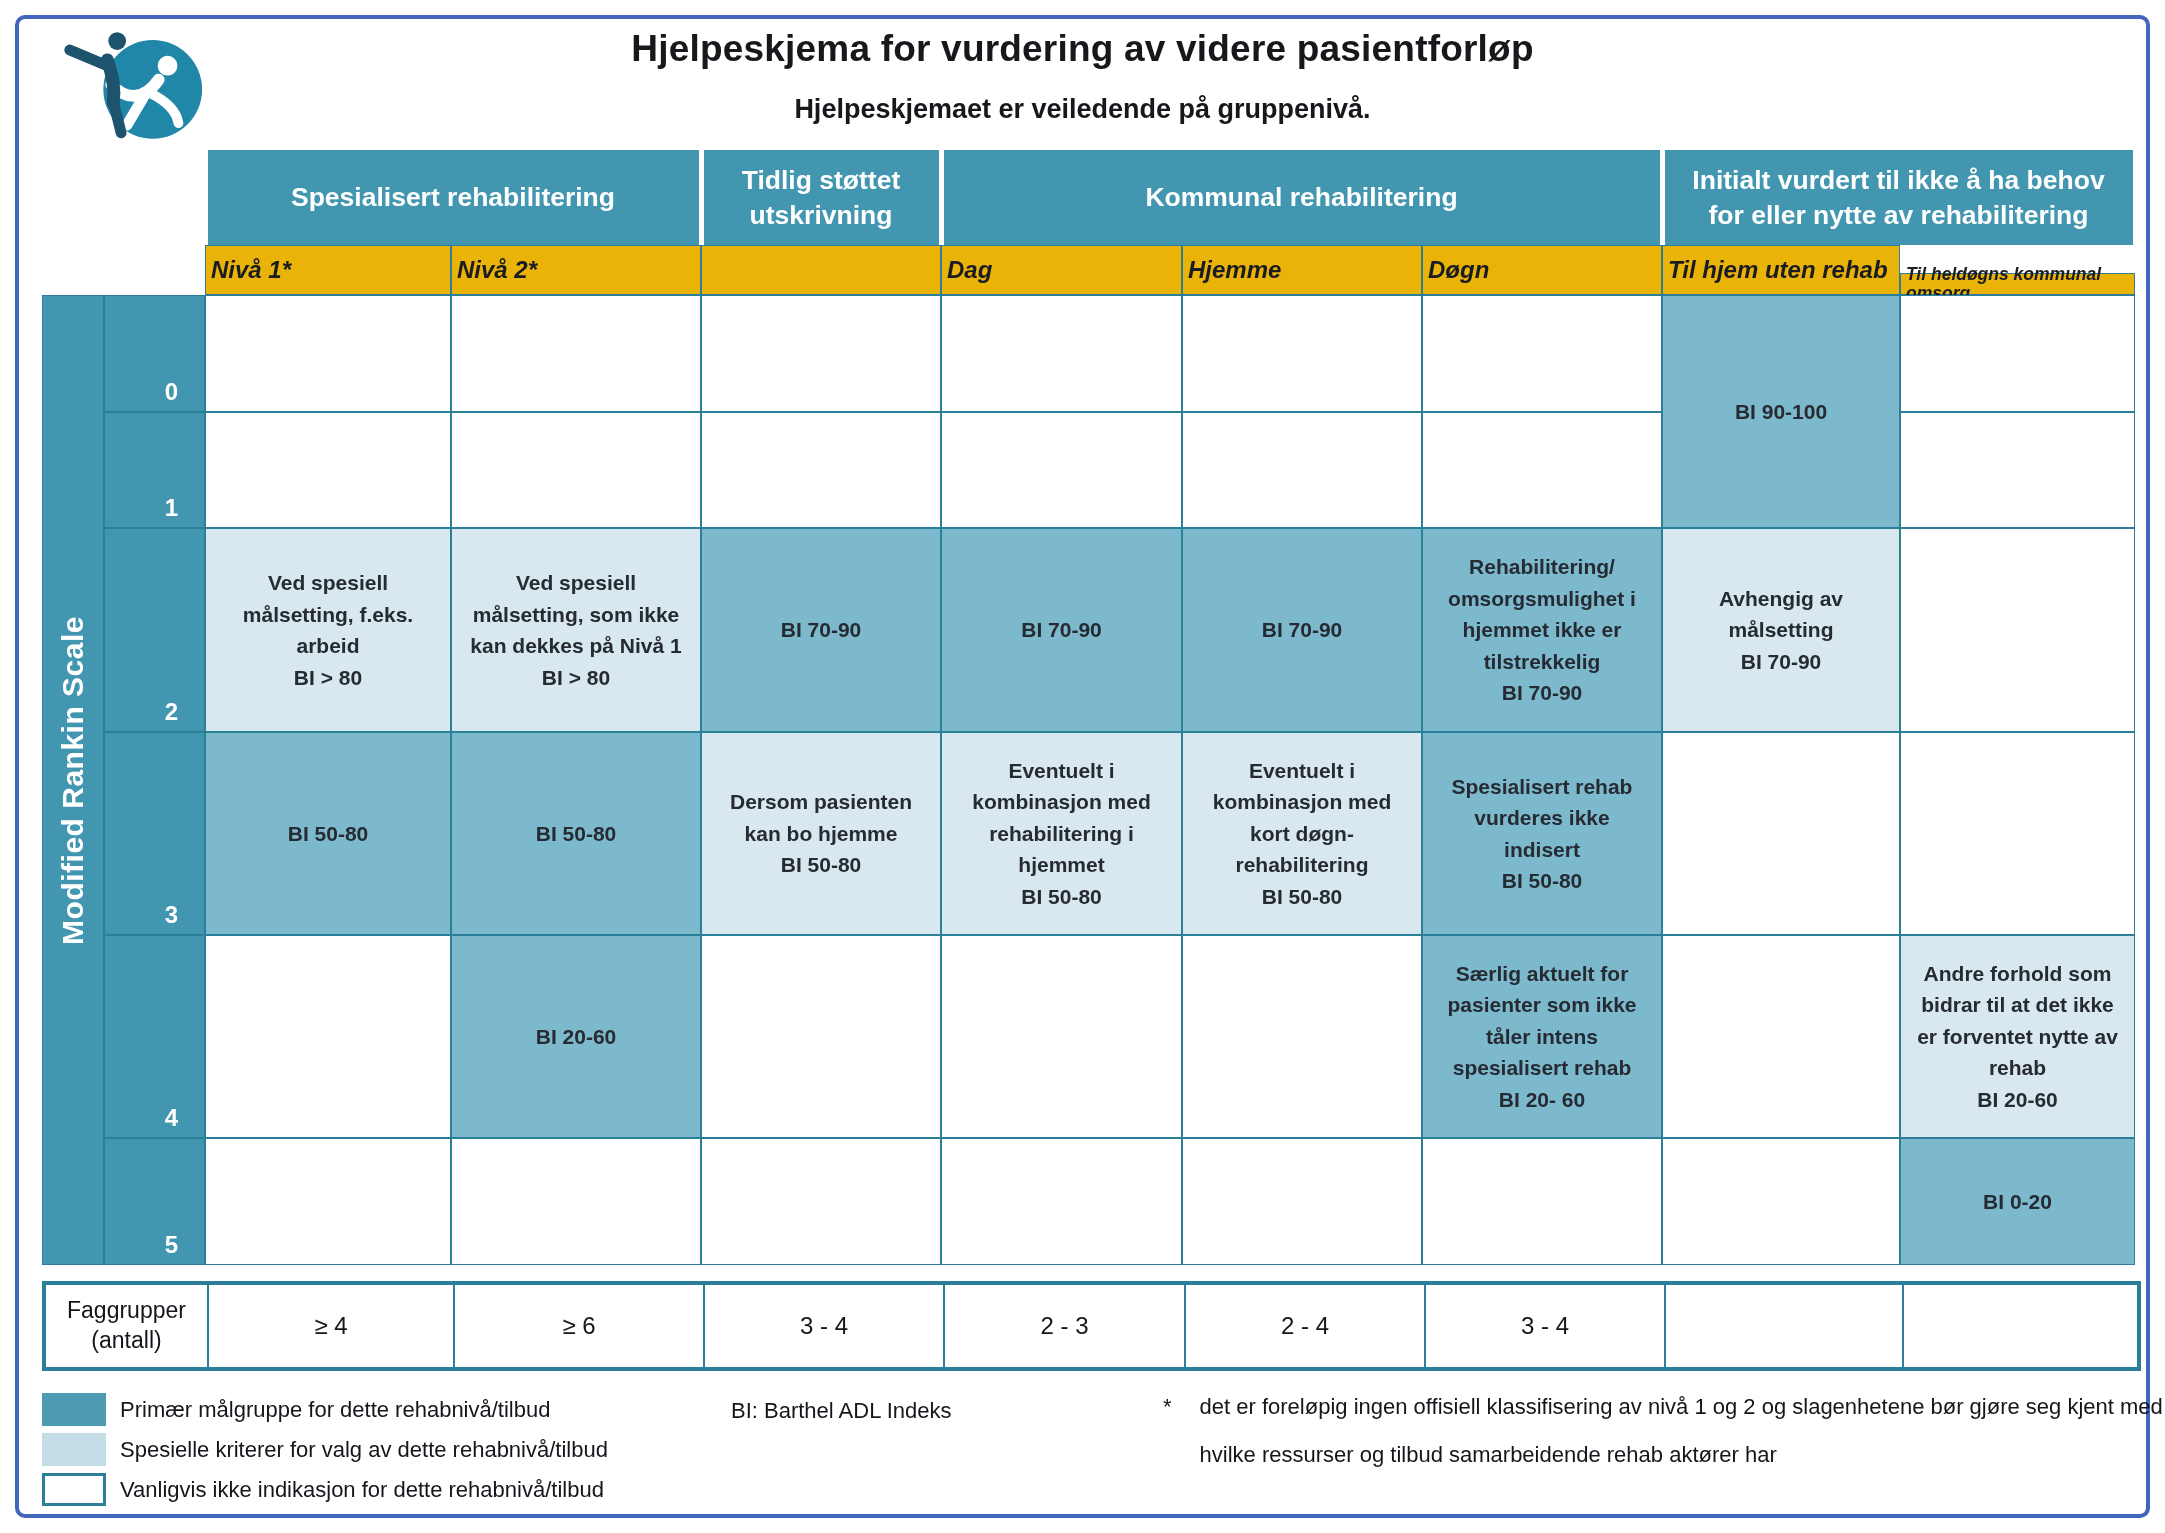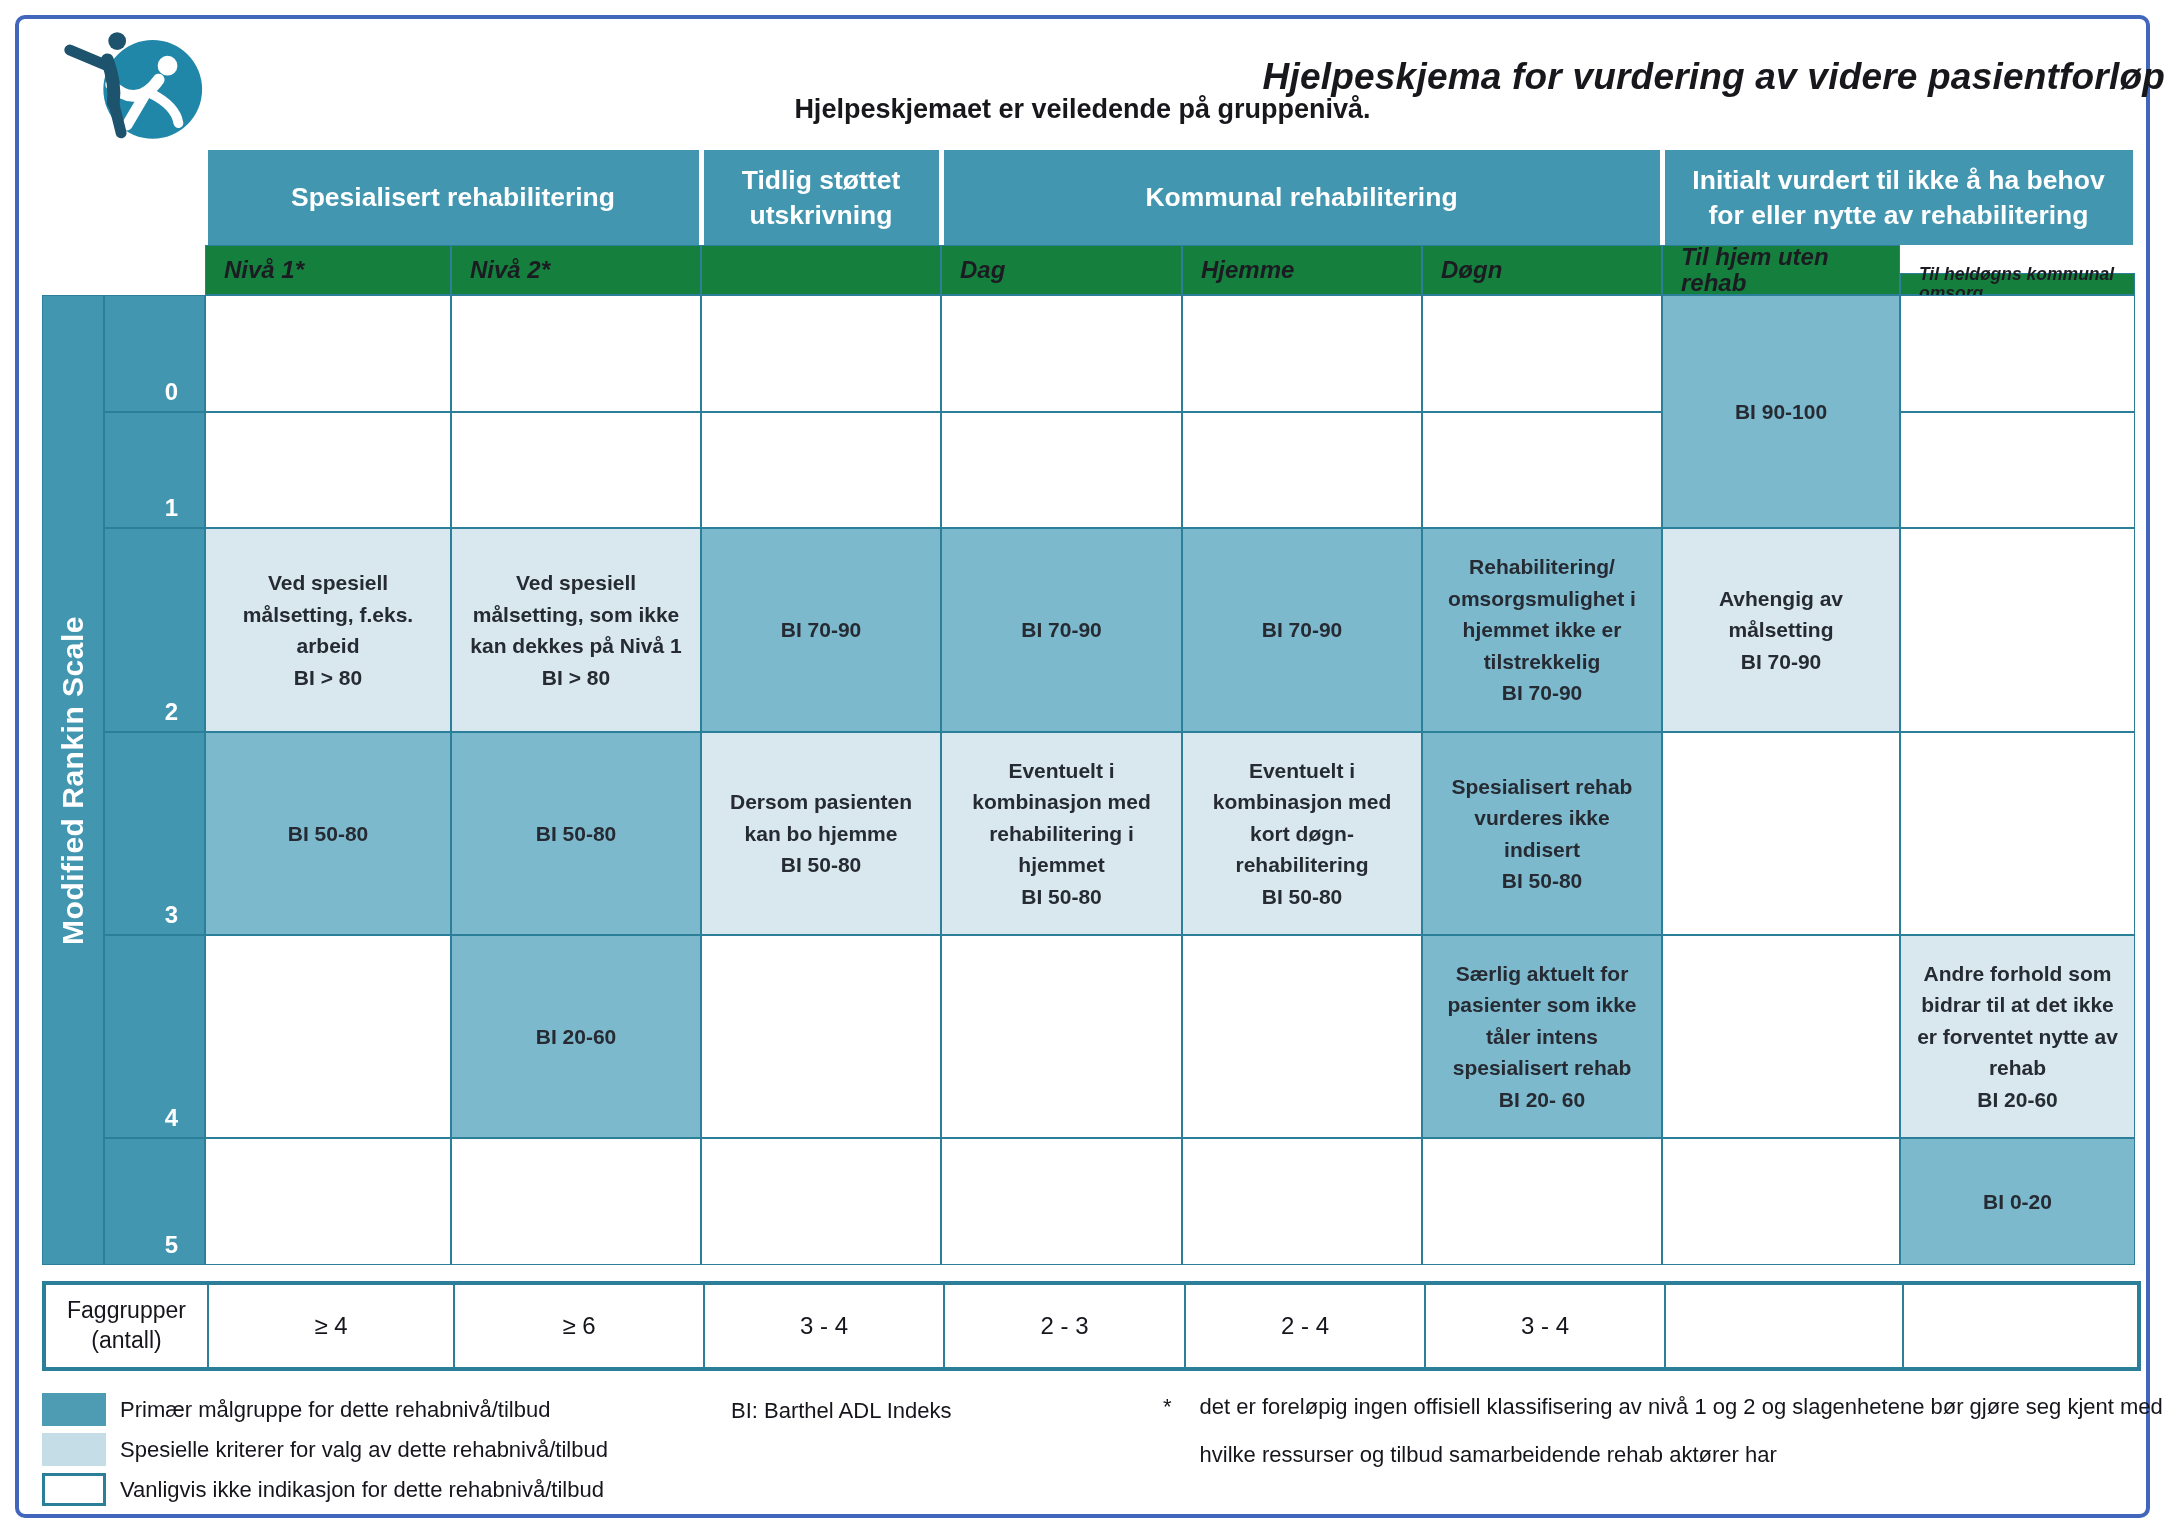--- a/index.html
+++ b/index.html
@@ -25,29 +25,28 @@
   .logo {
     position: absolute;
     left: 52px;
     top: 28px;
     width: 158px;
     height: 114px;
   }
 
   .title {
     position: absolute;
-    top: 56px;
+    top: 28px;
     left: 0;
     width: 100%;
-    text-align: right;
+    text-align: center;
     font-size: 37px;
     font-weight: 700;
     color: #17171c;
     letter-spacing: 0.2px;
-    font-style: italic;
   }
 
   .subtitle {
     position: absolute;
     top: 94px;
     left: 0;
     width: 100%;
     text-align: center;
     font-size: 27px;
     font-weight: 700;
@@ -72,29 +71,29 @@
     line-height: 1.32;
     display: flex;
     align-items: center;
     justify-content: center;
     text-align: center;
     margin: 0 2.5px;
     padding: 0 24px;
   }
 
   .subhead-cell {
-    background: #15803d;
+    background: #eab308;
     border: 1px solid var(--border-teal, #2b7f99);
     font-style: italic;
     font-weight: 700;
     font-size: 24px;
     color: #1b1b22;
     display: flex;
     align-items: center;
-    padding: 2px 4px 2px 18px;
+    padding: 2px 4px 2px 5px;
     line-height: 1.1;
   }
   .subhead-cell.small { font-size: 17.5px; }
 
   .axis-bar {
     background: var(--dark-teal, #4296b0);
     border: 1px solid var(--border-teal, #2b7f99);
     color: #ffffff;
     display: flex;
     align-items: center;

